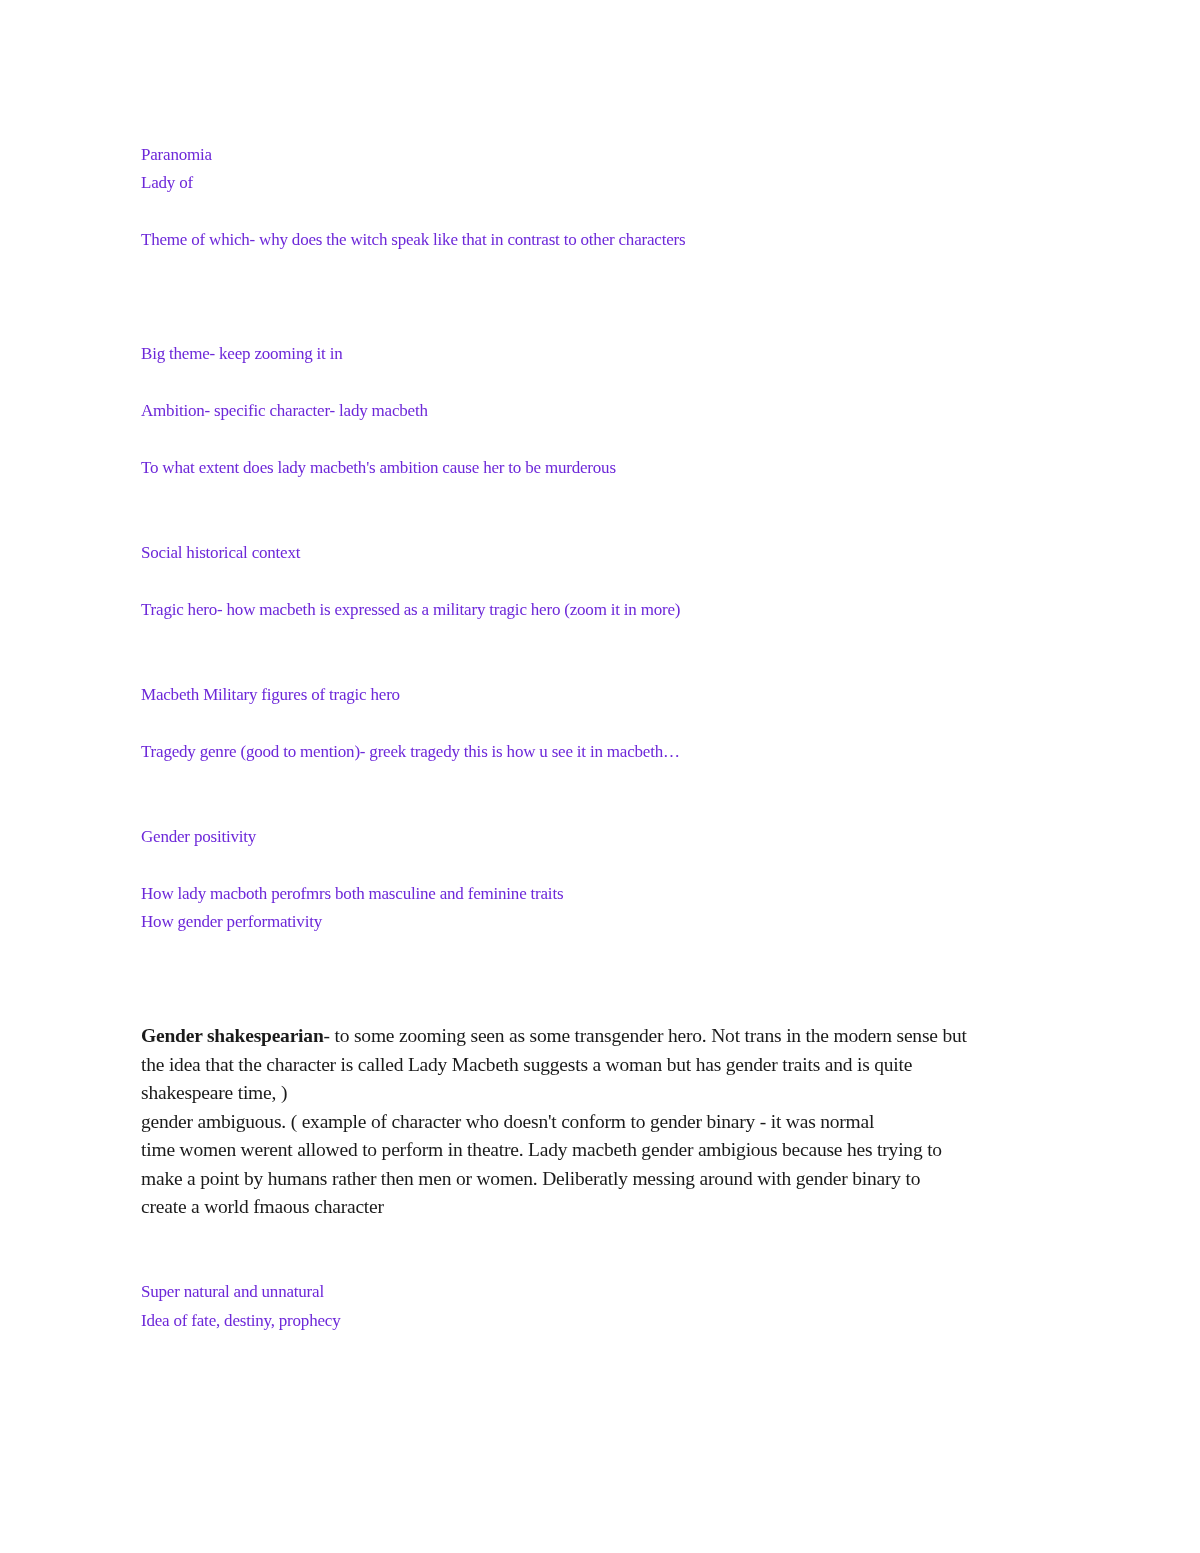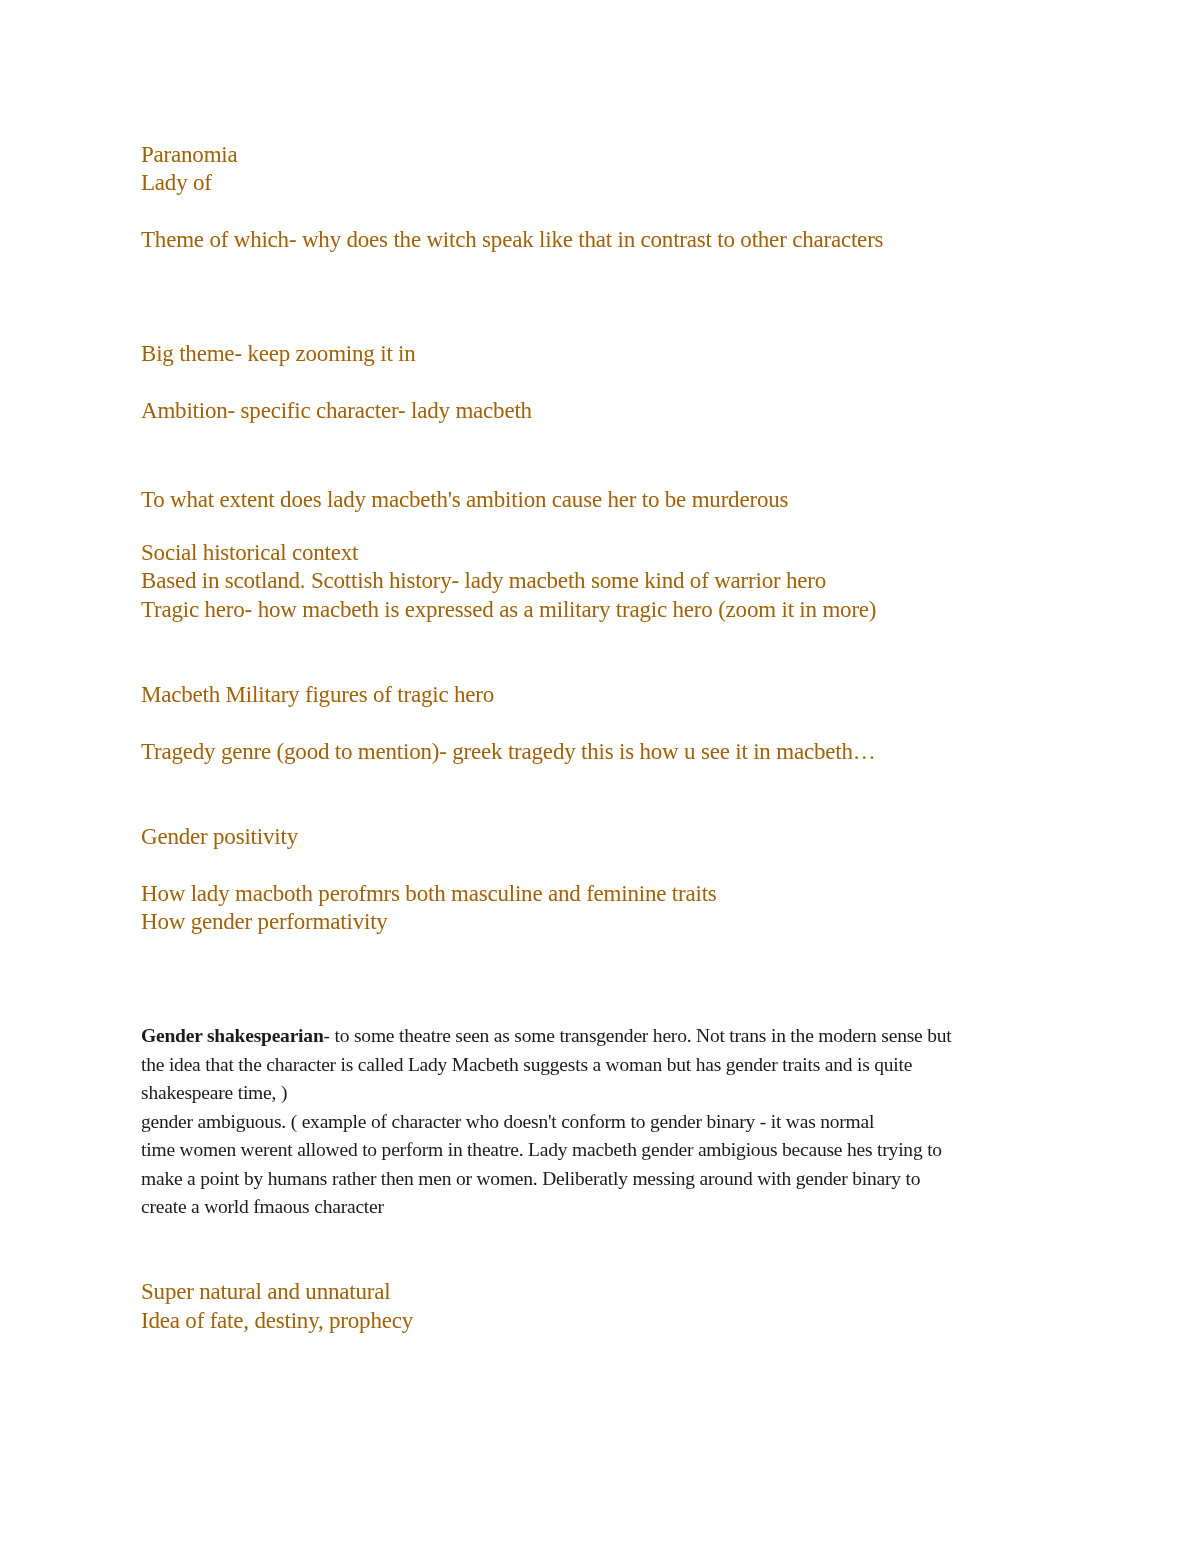--- a/index.html
+++ b/index.html
@@ -18,23 +18,23 @@
       left: 0;
       top: 0;
       width: 1200px;
       height: 1553px;
       background: #ffffff;
     }
     .line {
       position: absolute;
       left: 141px;
       font-family: "Liberation Serif", "DejaVu Serif", serif;
-      font-size: 23px;
+      font-size: 17px;
       line-height: 28px;
-      color: #a16207;
+      color: #6d28d9;
       white-space: nowrap;
       letter-spacing: -0.2px;
     }
     .para {
       position: absolute;
       left: 141px;
       width: 925px;
       font-family: "Liberation Serif", "DejaVu Serif", serif;
       font-size: 19.5px;
       line-height: 28.5px;
@@ -57,38 +57,37 @@
   <div class="line" style="top:141px;">Paranomia</div>
   <div class="line" style="top:169px;">Lady of</div>
 
   <div class="line" style="top:226px;">Theme of which- why does the witch speak like that in contrast to other characters</div>
 
 
   <div class="line" style="top:340px;">Big theme- keep zooming it in</div>
 
   <div class="line" style="top:397px;">Ambition- specific character- lady macbeth</div>
 
-  <div class="line" style="top:454px;margin-top:32px;">To what extent does lady macbeth's ambition cause her to be murderous</div>
+  <div class="line" style="top:454px;">To what extent does lady macbeth's ambition cause her to be murderous</div>
 
   <div class="line" style="top:539px;">Social historical context</div>
-  <div class="line" style="top:567px;">Based in scotland. Scottish history- lady macbeth some kind of warrior hero</div>
   <div class="line" style="top:596px;">Tragic hero- how macbeth is expressed as a military tragic hero (zoom it in more)</div>
 
   <div class="line" style="top:681px;">Macbeth Military figures of tragic hero</div>
 
   <div class="line" style="top:738px;">Tragedy genre (good to mention)- greek tragedy this is how u see it in macbeth…</div>
 
   <div class="line" style="top:823px;">Gender positivity</div>
 
   <div class="line" style="top:880px;">How lady macboth perofmrs both masculine and feminine traits</div>
 
   <div class="line" style="top:908px;">How  gender performativity</div>
 
   <div class="para" style="top:1022px;">
-    <span class="pl"><span class="bold">Gender shakespearian</span><span>- to some theatre seen as some transgender hero. Not trans in the modern sense but</span></span>
+    <span class="pl"><span class="bold">Gender shakespearian</span><span>- to some zooming seen as some transgender hero. Not trans in the modern sense but</span></span>
     <span class="pl">the idea that the character is called Lady Macbeth suggests a woman but has gender traits and is quite</span>
     <span class="pl">shakespeare time, )</span>
     <span class="pl">gender ambiguous. ( example of character who doesn't conform to gender binary - it was normal</span>
     <span class="pl">time women werent allowed to perform in theatre. Lady macbeth gender ambigious because hes trying to</span>
     <span class="pl">make a point by humans rather then men or women. Deliberatly messing around with gender binary to</span>
     <span class="pl">create a world fmaous character</span>
   </div>
 
   <div class="line" style="top:1278px;">Super natural and unnatural</div>
   <div class="line" style="top:1307px;">Idea of fate, destiny, prophecy</div>

